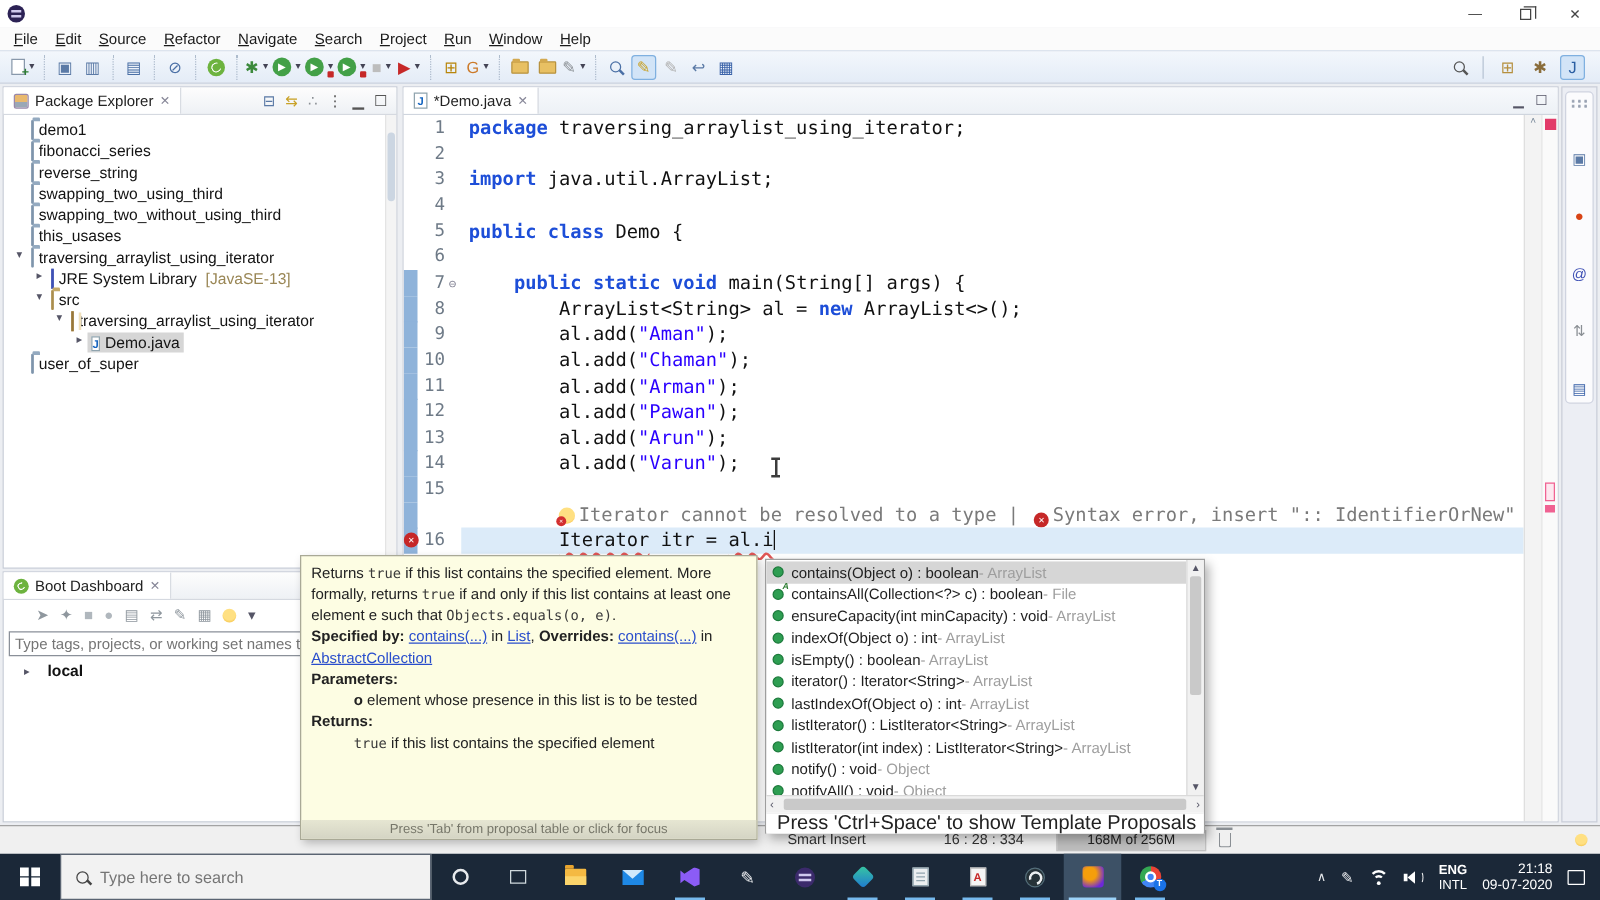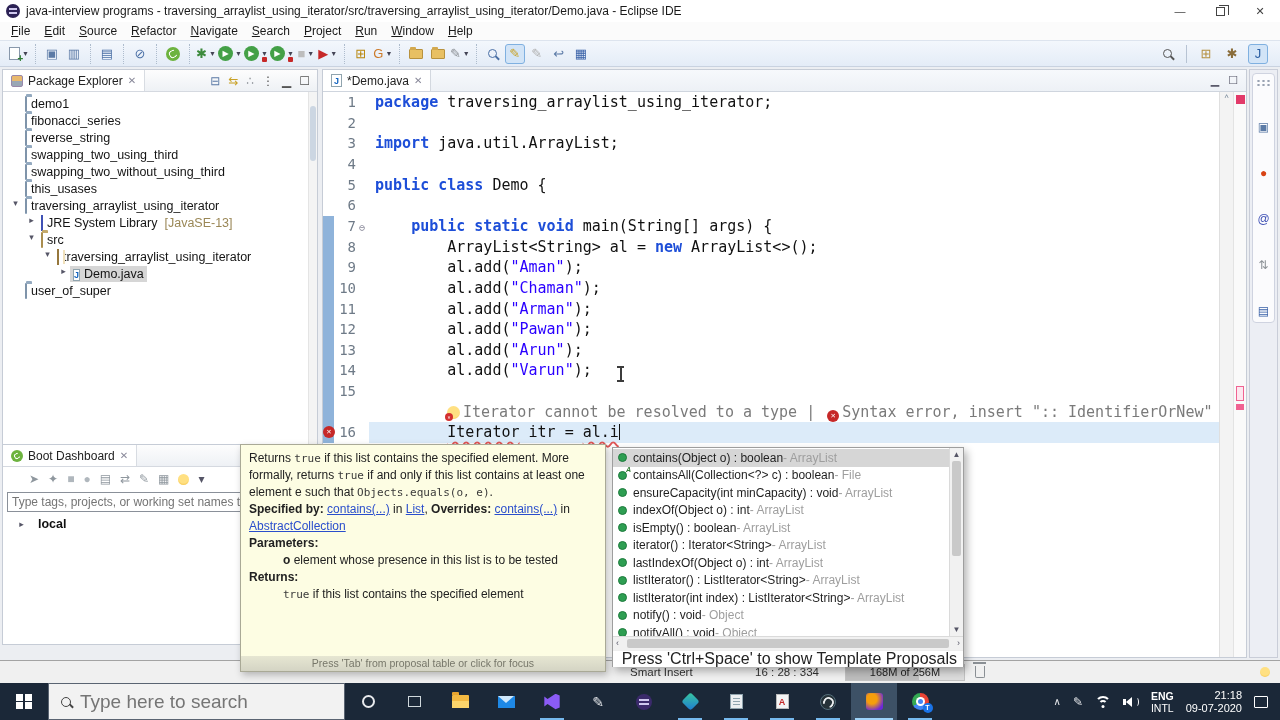--- a/index.html
+++ b/index.html
@@ -66,21 +66,21 @@
   .ti-pkg{width:13px;height:11px;background:#c7a15c;border:1px solid #96773c;flex:none;position:relative}
   .ti-pkg::before{content:"";position:absolute;left:5px;top:0;bottom:0;width:1.5px;background:#f0e0bb}
   .ti-pkg::after{content:"";position:absolute;left:0;right:0;top:4px;height:1.5px;background:#f0e0bb}
   .ti-jfile{width:11px;height:13px;background:#fff;border:1px solid #90a4ae;color:#1565c0;font:bold 9px/12px "Liberation Sans",sans-serif;text-align:center;flex:none}
   .ti-spring{width:13px;height:13px;border-radius:50%;background:#6db33f;position:relative;flex:none}
   .ti-spring::after{content:"";position:absolute;inset:3px;border:1.5px solid #fff;border-radius:50%;border-right-color:transparent;transform:rotate(-30deg)}
   .pkg-vsb{position:absolute;right:0;top:22px;bottom:0;width:9px;background:#f4f4f4;border-left:1px solid #e4e4e4}
   .pkg-vsb i{position:absolute;left:1px;right:1px;top:14px;height:55px;background:#ccd6e2;border-radius:3px}
 
   
-  .boot{left:2px;top:444px;width:316px;height:201px}
+  .boot{left:2px;top:457px;width:316px;height:201px}
   .btb{display:flex;align-items:center;padding-left:26px;gap:9px;height:24px;color:#8f979e;font-size:12px}
   .bulb{width:11px;height:11px;border-radius:50%;background:radial-gradient(circle at 50% 38%,#ffe082 55%,#f0b429);display:inline-block}
   .bfilter{margin:1px 4px 3px 4px;height:20px;border:1px solid #8a9099;background:#fff;display:flex;align-items:center;overflow:hidden}
   .bfilter input{border:none;outline:none;width:100%;font-size:12px;color:#333;padding:0 4px;font-family:"Liberation Sans",sans-serif}
   .brow{height:18px;display:flex;align-items:center;padding-left:12px;gap:5px;font-size:12.5px;font-weight:bold;color:#111}
 
   
   .editor{left:322px;top:69px;width:925px;height:589px;border:1px solid #c6ccd6;background:#fff}
   .etabbar{height:22px;background:linear-gradient(#f7f9fc,#edf1f6);border-bottom:1px solid #cfd5de;display:flex;align-items:center}
   .etab{display:flex;align-items:center;gap:5px;padding:0 8px;height:100%;background:#fff;border-right:1px solid #d3d8df;font-size:12px;color:#222}
@@ -156,21 +156,21 @@
   .ibeam::before{content:"";position:absolute;left:4px;top:1px;bottom:1px;width:1.5px;background:#3c3c3c}
   .ibeam::after{content:"";position:absolute;left:1px;right:1px;top:0;height:1.5px;background:#3c3c3c;box-shadow:0 14px 0 #3c3c3c}
 
   
   .taskbar{position:absolute;left:0;top:683px;width:1280px;height:37px;background:#1b2838;display:flex;align-items:center;z-index:50}
   .startbtn{width:48px;height:37px;display:flex;align-items:center;justify-content:center}
   .winlogo{display:grid;grid-template-columns:7px 7px;grid-template-rows:7px 7px;gap:1.5px}
   .winlogo i{background:#fff}
   .tsearch{width:297px;height:37px;background:#f2f2f2;border:1px solid #5a6472;display:flex;align-items:center;gap:9px;padding-left:12px}
   .tsearch .mag{color:#444;width:10px;height:10px}
-  .tsearch input{border:none;outline:none;background:transparent;font-size:19px;color:#333;width:230px;font-family:"Liberation Sans",sans-serif}
+  .tsearch input{border:none;outline:none;background:transparent;font-size:13px;color:#333;width:230px;font-family:"Liberation Sans",sans-serif}
   .tcell{width:46px;height:37px;display:flex;align-items:center;justify-content:center;position:relative}
   .tcell.running::after{content:"";position:absolute;bottom:0;left:11px;right:11px;height:2px;background:#76b9ed}
   .tcell.active{background:#3d5166}
   .tcell.active::after{left:4px;right:4px;background:#9dd3f9}
   .tk-ring{width:13px;height:13px;border:2px solid #e8eaed;border-radius:50%}
   .tk-tv{width:13px;height:11px;border:1.5px solid #cfd8dc}
   .tk-folder{width:17px;height:13px;background:#f4b942;border-radius:1px;position:relative}
   .tk-folder::before{content:"";position:absolute;top:-3px;left:0;width:7px;height:3px;background:#e8a52f;border-radius:1px 1px 0 0}
   .tk-folder::after{content:"";position:absolute;bottom:0;left:0;right:0;height:7px;background:#fbd46b}
   .tk-mail{width:17px;height:12px;background:#1e88e5;position:relative}
@@ -204,21 +204,20 @@
   .vol .arc{width:6px;height:10px;border:1.5px solid transparent;border-right-color:#fff;border-radius:50%;margin-left:1px}
   .lang{display:flex;flex-direction:column;align-items:center;line-height:12px;font-size:10.5px}
   .clock{display:flex;flex-direction:column;align-items:flex-end;line-height:13px;font-size:11px}
   .notif{width:14px;height:12px;border:1.5px solid #fff;border-radius:1px}
 </style>
 </head>
 <body>
 
 <div class="titlebar">
   <span class="ticon-ecl"></span>
-  <span class="wtitle">java-interview programs - traversing_arraylist_using_iterator/src/traversing_arraylist_using_iterator/Demo.java - Eclipse IDE</span>
   <div class="wbtns">
     <span class="wbtn">—</span>
     <span class="wbtn">
         <i class="restore-sq"></i>
       </span>
     <span class="wbtn">✕</span>
   </div>
 </div>
 
 <div class="menubar">

